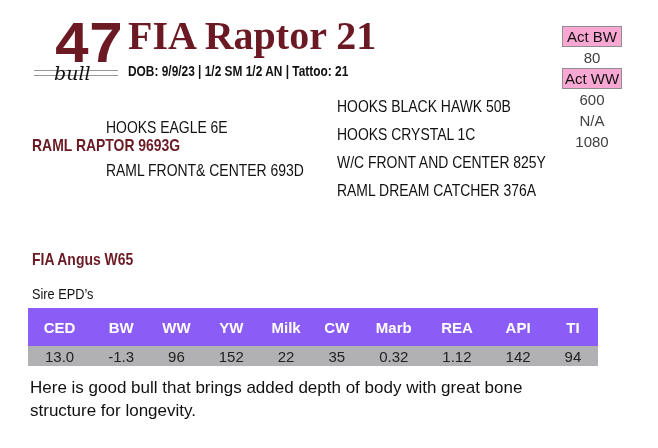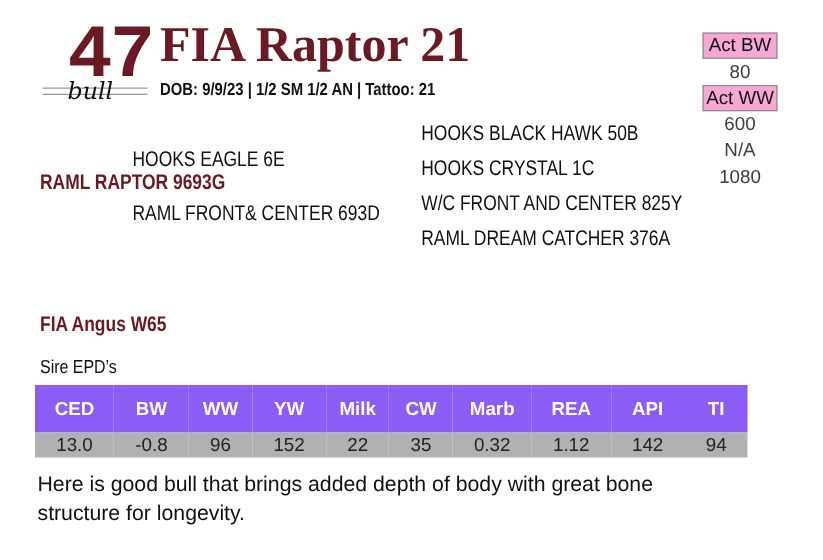--- a/index.html
+++ b/index.html
@@ -72,21 +72,21 @@
     <th>YW</th>
     <th>Milk</th>
     <th>CW</th>
     <th>Marb</th>
     <th>REA</th>
     <th>API</th>
     <th>TI</th>
   </tr>
   <tr>
     <td>13.0</td>
-    <td>-0.8</td>
+    <td>-1.3</td>
     <td>96</td>
     <td>152</td>
     <td>22</td>
     <td>35</td>
     <td>0.32</td>
     <td>1.12</td>
     <td>142</td>
     <td>94</td>
   </tr>
 </tbody>

